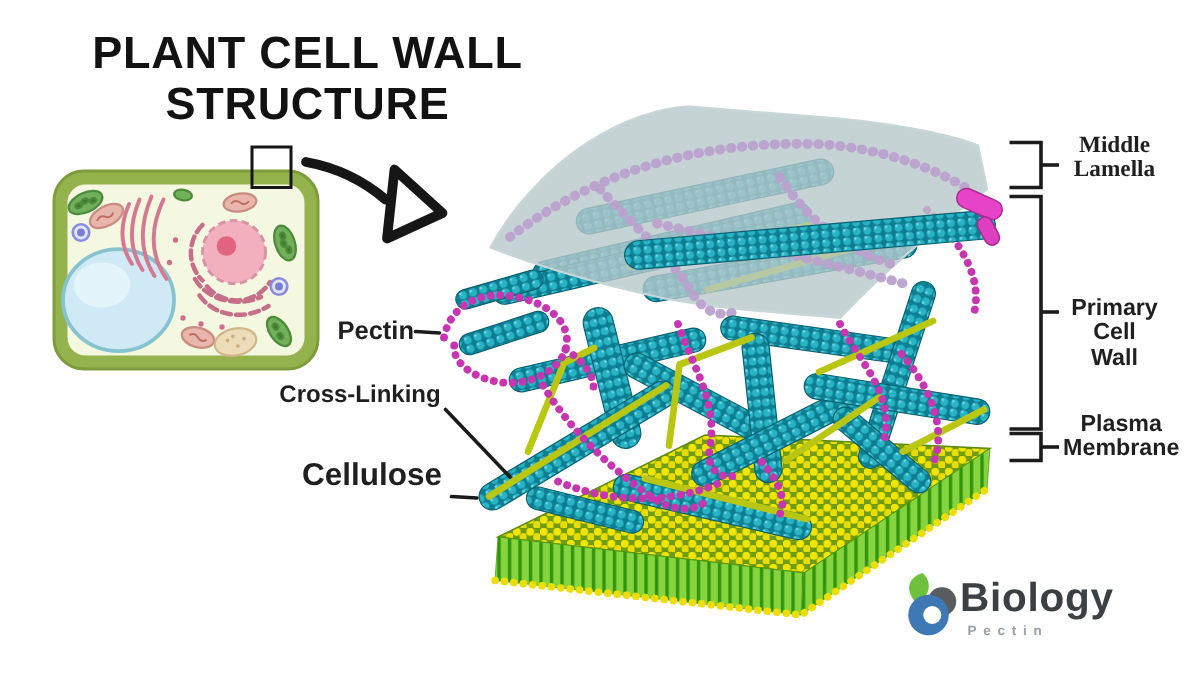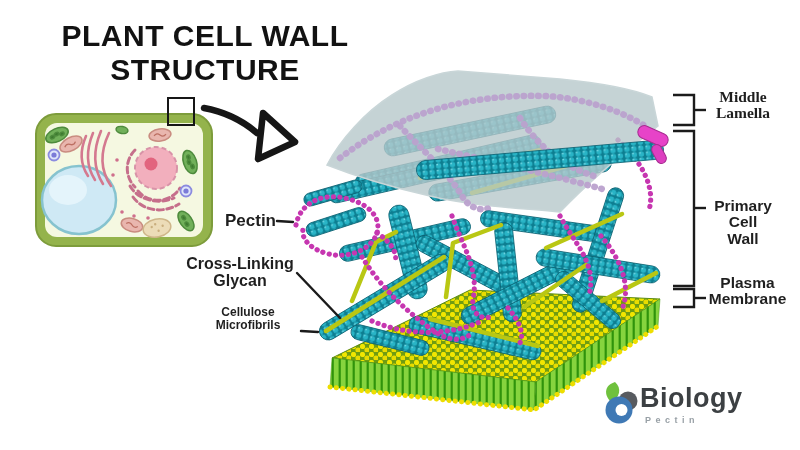--- a/index.html
+++ b/index.html
@@ -6,21 +6,21 @@
   .stage{position:relative;width:800px;height:450px;background:#fff;overflow:hidden;
          font-family:"Liberation Sans",sans-serif;}
   #art{position:absolute;left:0;top:0;}
   .title{position:absolute;left:44px;top:19px;width:322px;text-align:center;
          font-weight:bold;font-size:30px;line-height:1.12;letter-spacing:.5px;color:#121212;}
   .lbl{position:absolute;font-weight:bold;color:var(--label-text,#1f1f1f);
        text-align:center;line-height:1.05;}
   .lbl div{white-space:nowrap;}
   .pectin{left:198px;top:212px;width:78px;text-align:right;font-size:17px;}
   .crosslink{left:176px;top:256px;width:128px;font-size:16px;}
-  .cellulose{left:190px;top:306px;width:116px;font-size:12px;}
+  .cellulose{left:190px;top:306px;width:116px;font-size:21px;}
   .middle-lamella{left:704px;top:89px;width:78px;font-size:15.5px;font-family:Liberation Serif, serif;}
   .primary{left:712px;top:198px;width:62px;font-size:15.5px;}
   .plasma{left:700px;top:275px;width:95px;font-size:15.5px;}
   .rod{fill:url(#pbead);stroke:#0a6070;stroke-width:.8;}
   .oliv{fill:none;stroke:#b9c713;stroke-width:4.5;stroke-linecap:round;stroke-linejoin:round;}
   .pec{fill:none;stroke:#c636b0;stroke-width:5.2;stroke-dasharray:.1 6.3;stroke-linecap:round;}
   .lav{fill:none;stroke:#bba1cd;stroke-width:6.5;stroke-dasharray:.5 6.8;stroke-linecap:round;opacity:.95;}
   .ybead{fill:none;stroke:#eede00;stroke-width:5;stroke-dasharray:.1 6.2;stroke-linecap:round;}
   .er{fill:none;stroke:#c66f8b;stroke-width:3;stroke-dasharray:6 3.5;stroke-linecap:round;}
   .golgi{fill:none;stroke:#d4798f;stroke-width:2.6;stroke-linecap:round;}
@@ -285,25 +285,23 @@
 <div class="title">
   <div>PLANT CELL WALL</div>
   <div>STRUCTURE</div>
 </div>
 
 <div class="lbl pectin">
   <div>Pectin</div>
 </div>
 <div class="lbl crosslink">
   <div>Cross-Linking</div>
-  <div>Glycan</div>
 </div>
 <div class="lbl cellulose">
   <div>Cellulose</div>
-  <div>Microfibrils</div>
 </div>
 <div class="lbl middle-lamella">
   <div>Middle</div>
   <div>Lamella</div>
 </div>
 <div class="lbl plasma">
   <div>Plasma</div>
   <div>Membrane</div>
 </div>
 <div class="lbl primary">

